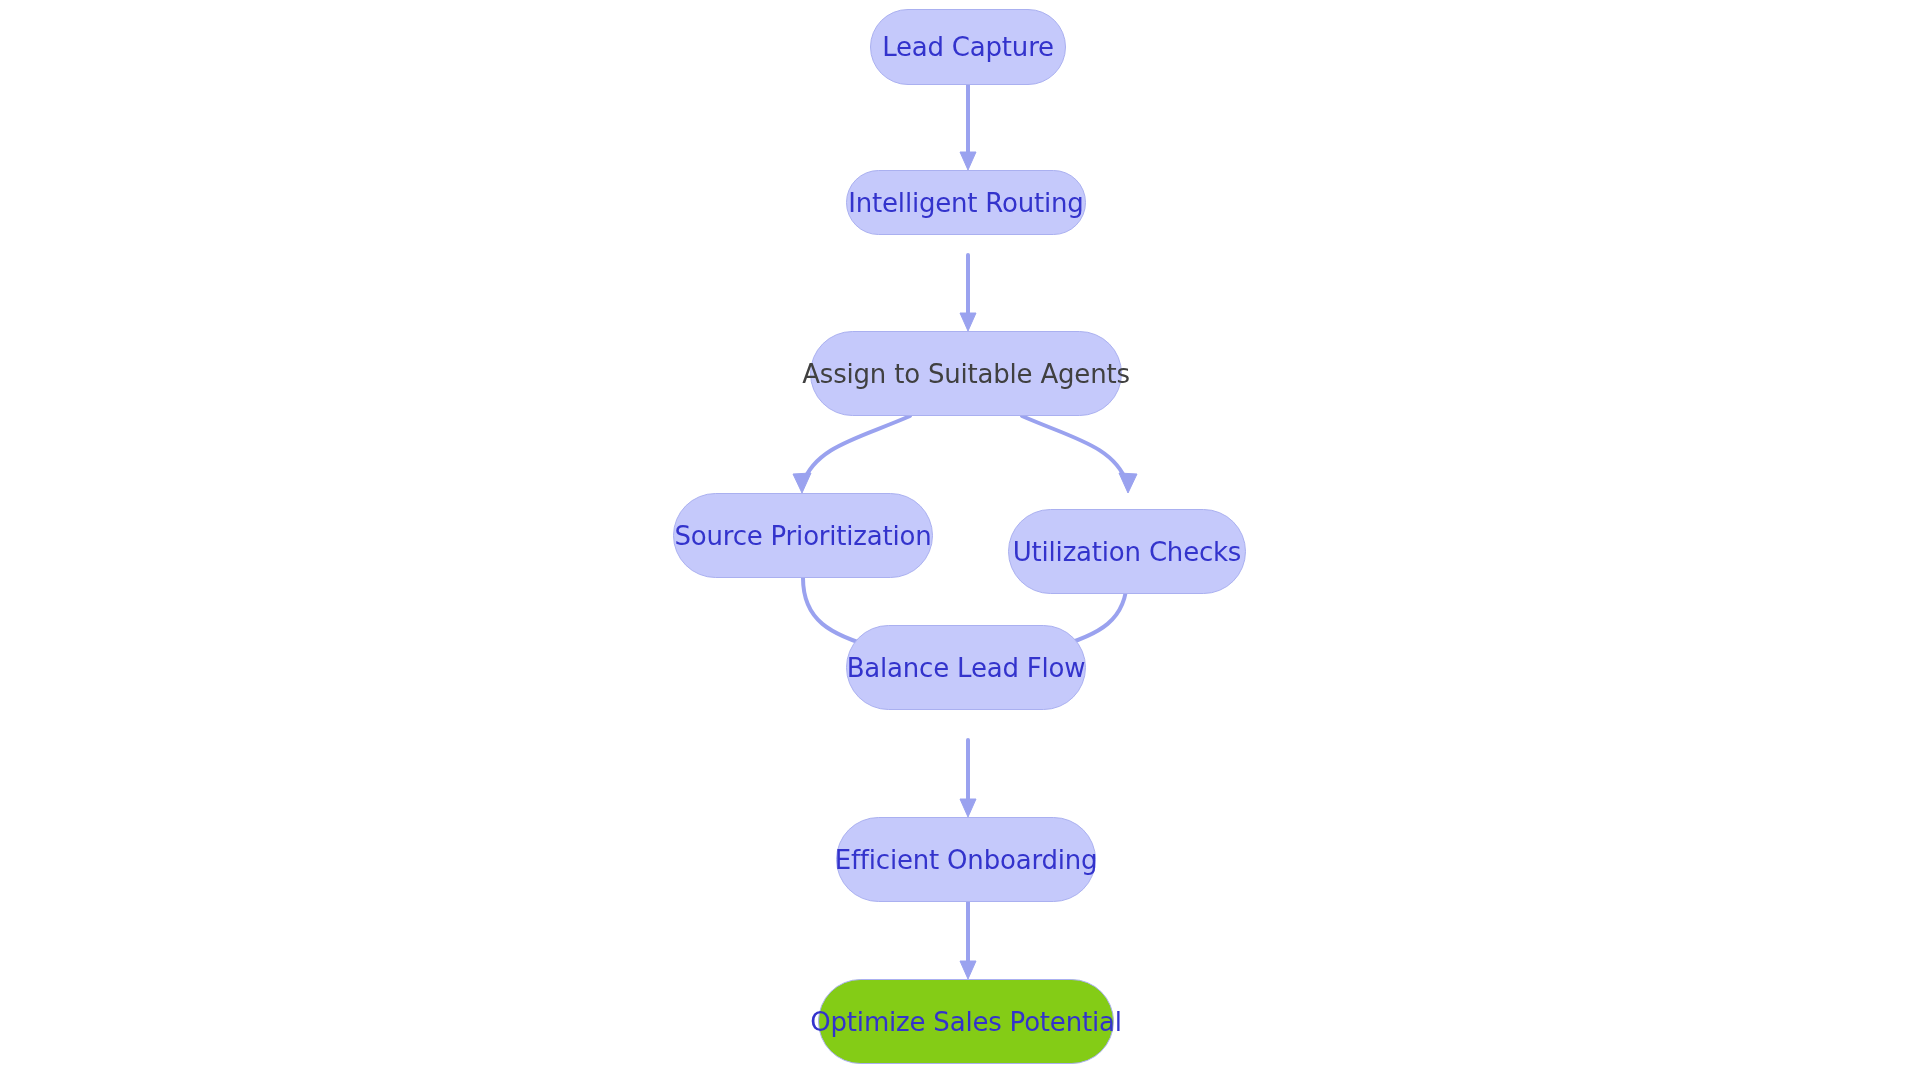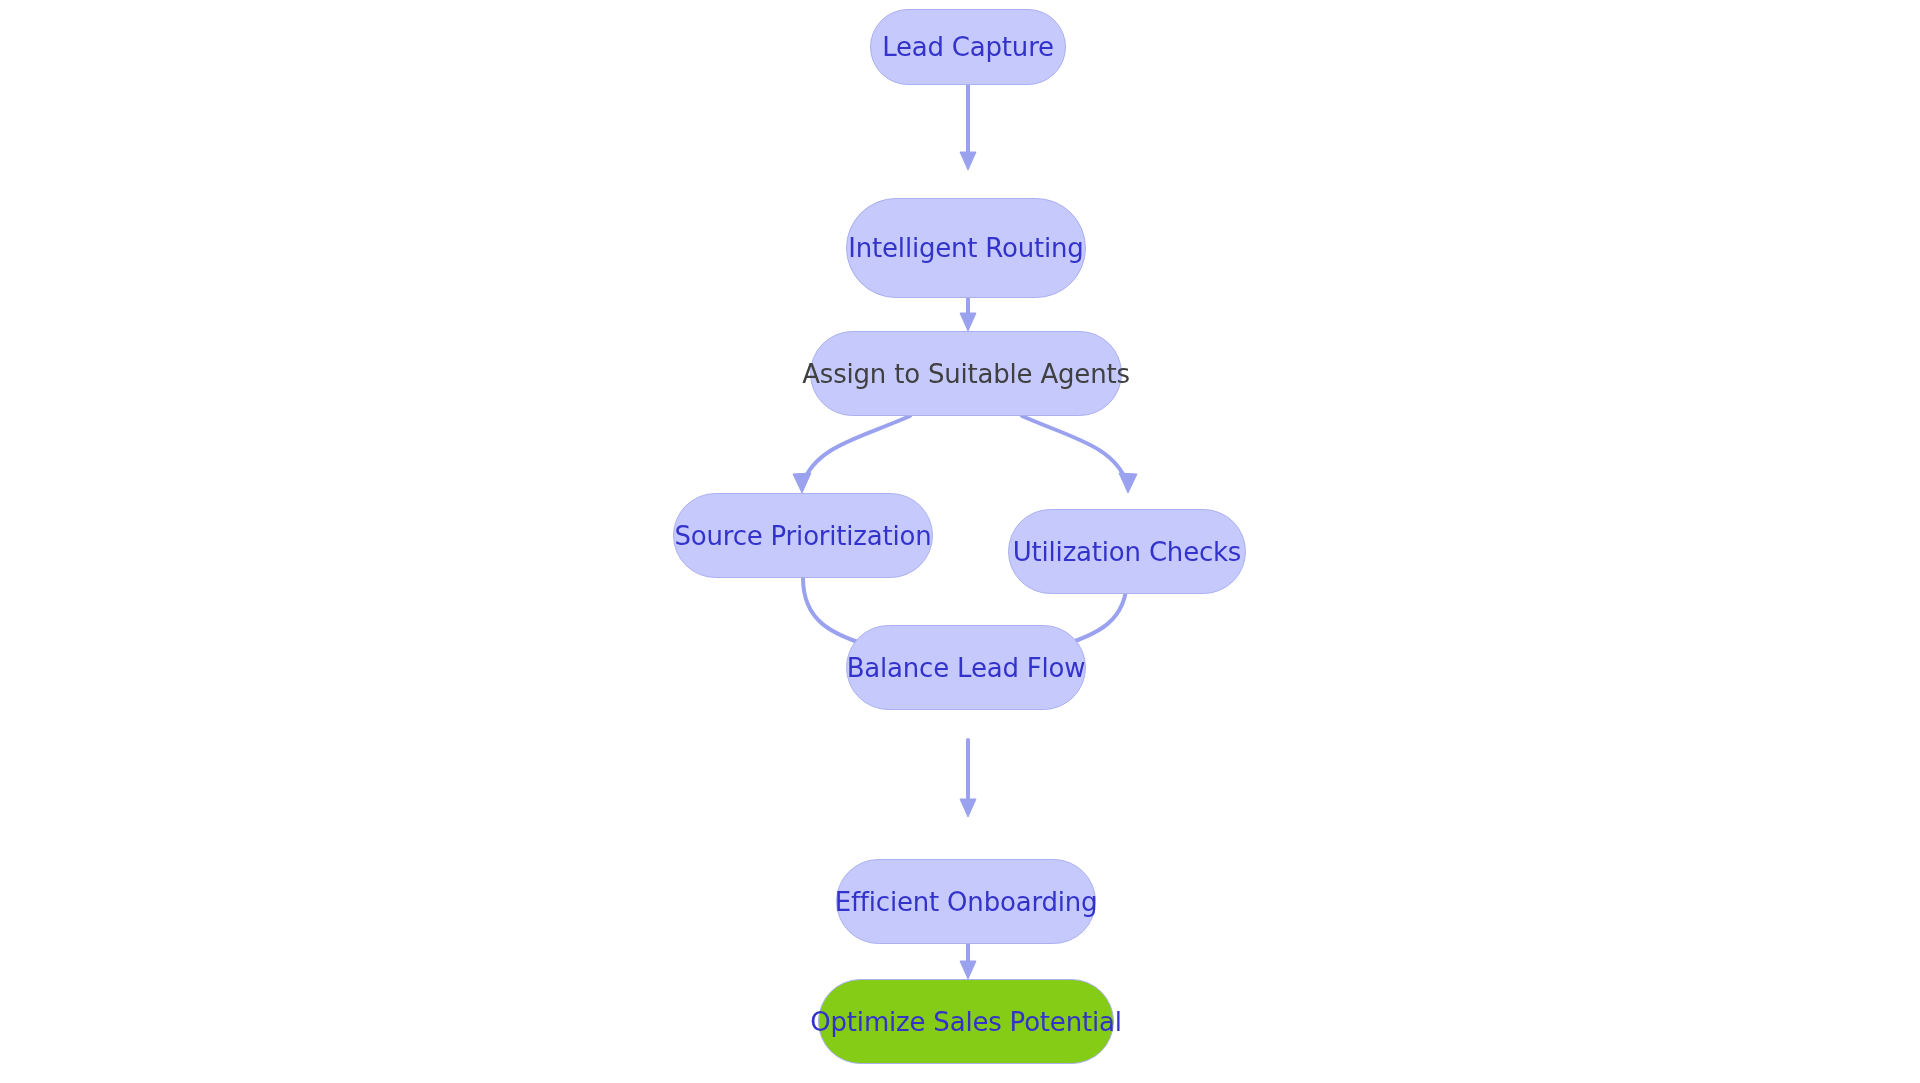--- a/index.html
+++ b/index.html
@@ -84,36 +84,36 @@
       <g>
         <path d="M 968 902 L 968 969" fill="none" stroke="#9aa2ef" stroke-width="4" stroke-linecap="round"></path>
         <path d="M 968 979 L 960 961 L 976 961 Z" fill="#9aa2ef" stroke="#9aa2ef" stroke-width="1" stroke-linejoin="round"></path>
       </g>
     </svg>
 
   <div id="node-layer">
       <div class="node" style="left: 870px; top: 9px; width: 196px; height: 76px; background: rgb(197, 201, 251); border-color: rgb(170, 176, 240); color: rgb(51, 51, 204);">
         <span class="node-label">Lead Capture</span>
       </div>
-      <div class="node" style="left: 846px; top: 170px; width: 240px; height: 100px; background: rgb(197, 201, 251); border-color: rgb(170, 176, 240); color: rgb(51, 51, 204); margin-top: 28px;">
+      <div class="node" style="left: 846px; top: 170px; width: 240px; height: 65px; background: rgb(197, 201, 251); border-color: rgb(170, 176, 240); color: rgb(51, 51, 204);">
         <span class="node-label">Intelligent Routing</span>
       </div>
       <div class="node" style="left: 810px; top: 331px; width: 312px; height: 85px; background: rgb(197, 201, 251); border-color: rgb(170, 176, 240); color: #404040;">
         <span class="node-label">Assign to Suitable Agents</span>
       </div>
       <div class="node" style="left: 673px; top: 493px; width: 260px; height: 85px; background: rgb(197, 201, 251); border-color: rgb(170, 176, 240); color: rgb(51, 51, 204);">
         <span class="node-label">Source Prioritization</span>
       </div>
       <div class="node" style="left: 1008px; top: 493px; width: 238px; height: 85px; background: rgb(197, 201, 251); border-color: rgb(170, 176, 240); color: rgb(51, 51, 204); margin-top: 16px;">
         <span class="node-label">Utilization Checks</span>
       </div>
       <div class="node" style="left: 846px; top: 625px; width: 240px; height: 85px; background: rgb(197, 201, 251); border-color: rgb(170, 176, 240); color: rgb(51, 51, 204);">
         <span class="node-label">Balance Lead Flow</span>
       </div>
-      <div class="node" style="left: 836px; top: 859px; width: 260px; height: 85px; background: rgb(197, 201, 251); border-color: rgb(170, 176, 240); color: rgb(51, 51, 204);">
+      <div class="node" style="left: 836px; top: 817px; width: 260px; height: 85px; background: rgb(197, 201, 251); border-color: rgb(170, 176, 240); color: rgb(51, 51, 204);">
         <span class="node-label">Efficient Onboarding</span>
       </div>
       <div class="node" style="left: 818px; top: 979px; width: 296px; height: 85px; background: #84cc16; border-color: rgb(170, 176, 240); color: rgb(51, 51, 204);">
         <span class="node-label">Optimize Sales Potential</span>
       </div>
     </div>
 
 </div>
 
 </body></html>

